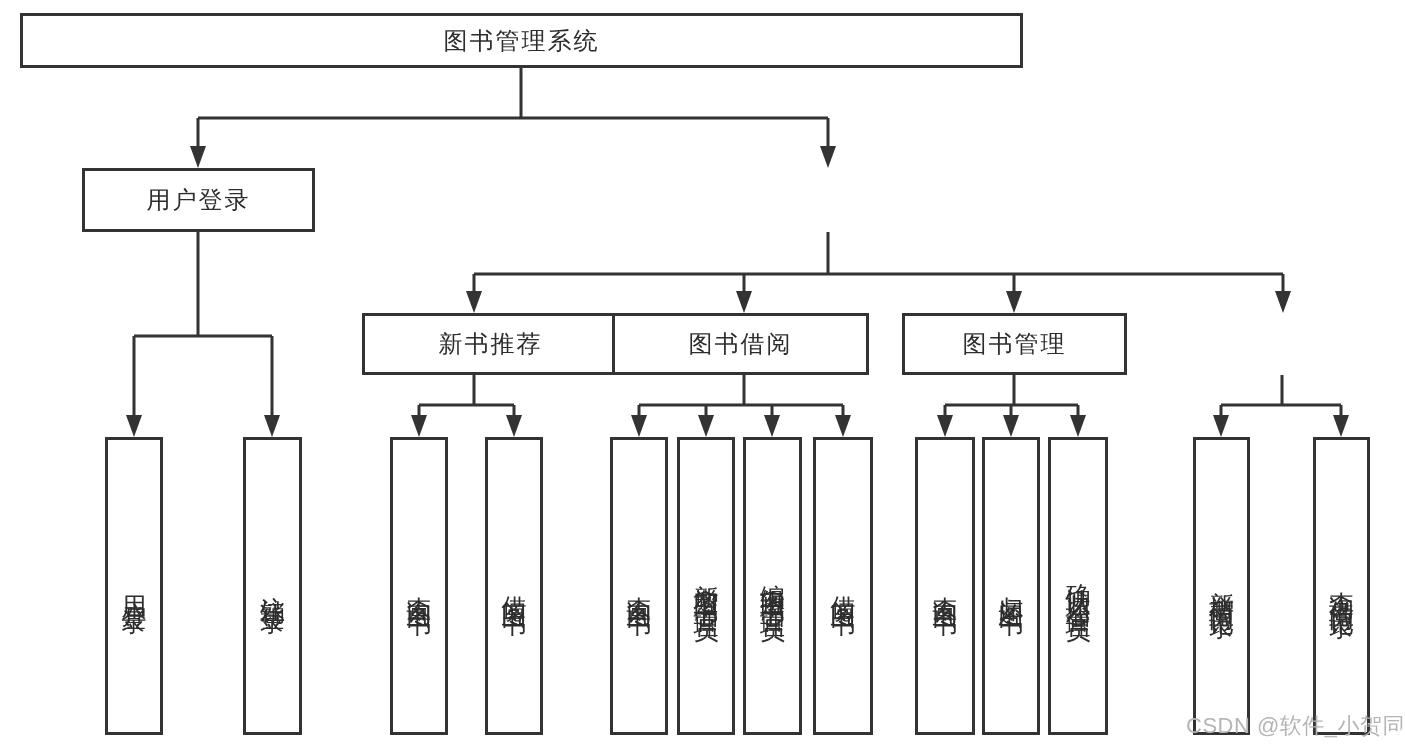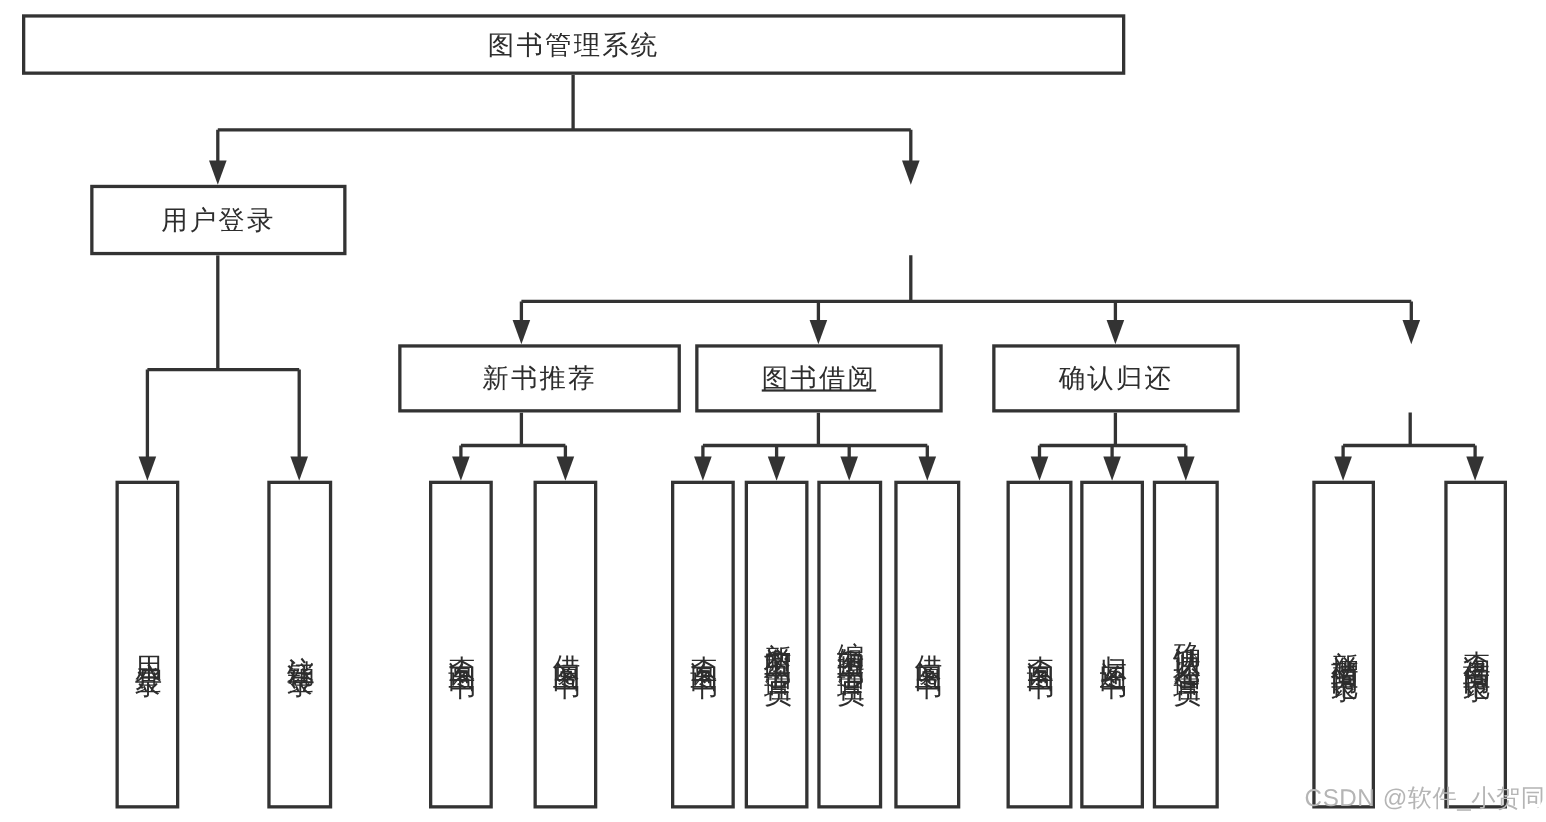--- a/index.html
+++ b/index.html
@@ -17,21 +17,21 @@
   .node.h { font-size:24px; letter-spacing:2px; white-space:nowrap; }
   .node.v {
     writing-mode:vertical-lr; text-orientation:mixed;
     font-size:25px; letter-spacing:5px; line-height:1;
   }
   
   #n-root { left:20px;  top:13px;  width:1003px; height:55px; }
   #n-l2a  { left:82px;  top:168px; width:233px;  height:64px; }
   #n-l2b  { left:712px; top:168px; width:233px;  height:64px; }
   #n-l3a  { left:362px;  top:313px; width:257px; height:62px; }
-  #n-l3b  { left:632px;  top:313px; width:225px; height:62px;text-decoration:underline; }
+  #n-l3b  { left:612px;  top:313px; width:257px; height:62px; }
   #n-l3c  { left:902px;  top:313px; width:225px; height:62px; }
   #n-l3d  { left:1170px; top:313px; width:225px; height:62px; }
   .leaf { top:437px; height:298px; }
   #n-f1  { left:105px;  width:58px; }
   #n-f2  { left:243px;  width:59px; }
   #n-f3  { left:390px;  width:58px; }
   #n-f4  { left:485px;  width:58px; }
   #n-f5  { left:610px;  width:58px; }
   #n-f6  { left:677px;  width:58px; }
   #n-f7  { left:743px;  width:59px; }
@@ -92,21 +92,21 @@
     <span>用户登录</span>
   </div>
 
   <div class="node h" id="n-l3a">
     <span>新书推荐</span>
   </div>
   <div class="node h" id="n-l3b">
     <span>图书借阅</span>
   </div>
   <div class="node h" id="n-l3c">
-    <span>确认归还</span>
+    <span>图书管理</span>
   </div>
 
   <div class="node v leaf" id="n-f1">
     <span>用户登录</span>
   </div>
   <div class="node v leaf" id="n-f2">
     <span>注销登录</span>
   </div>
   <div class="node v leaf" id="n-f3">
     <span>查询图书</span>

